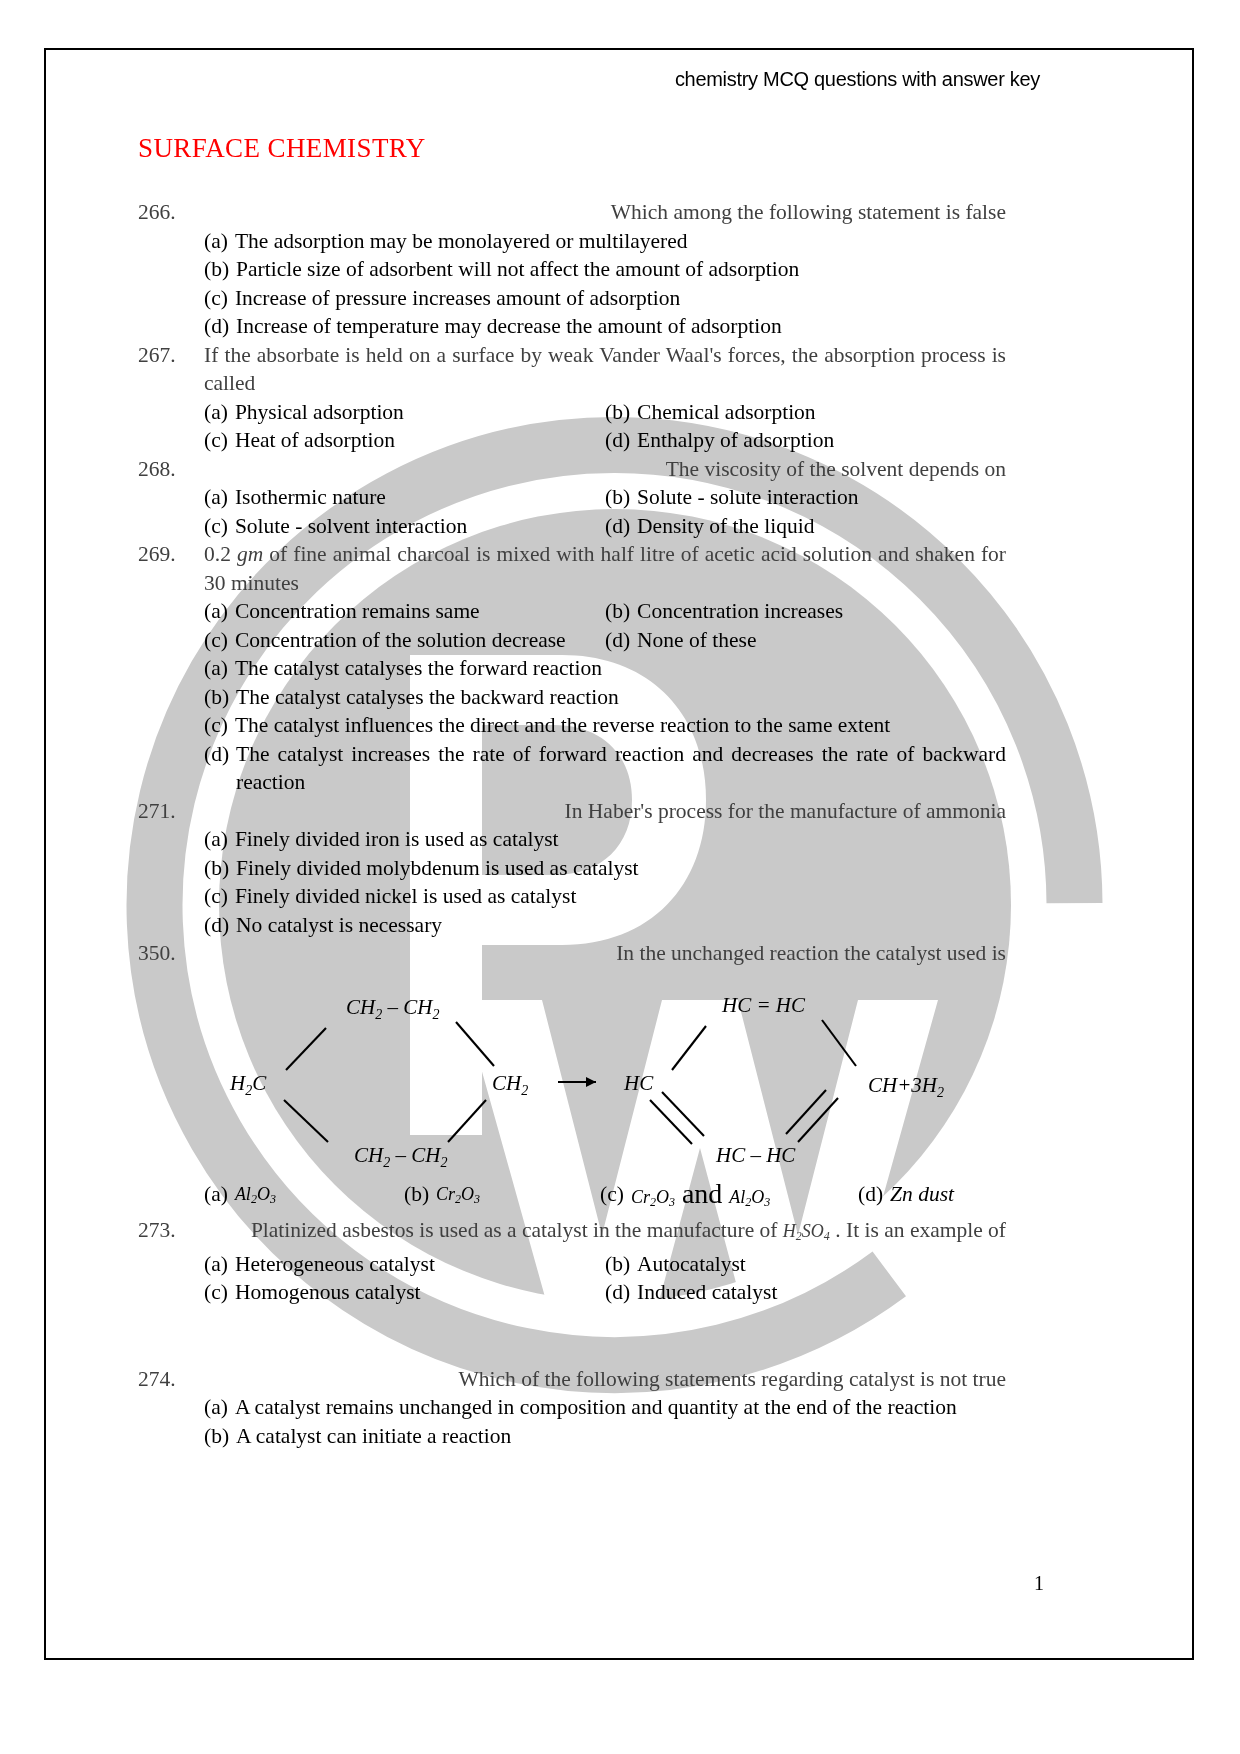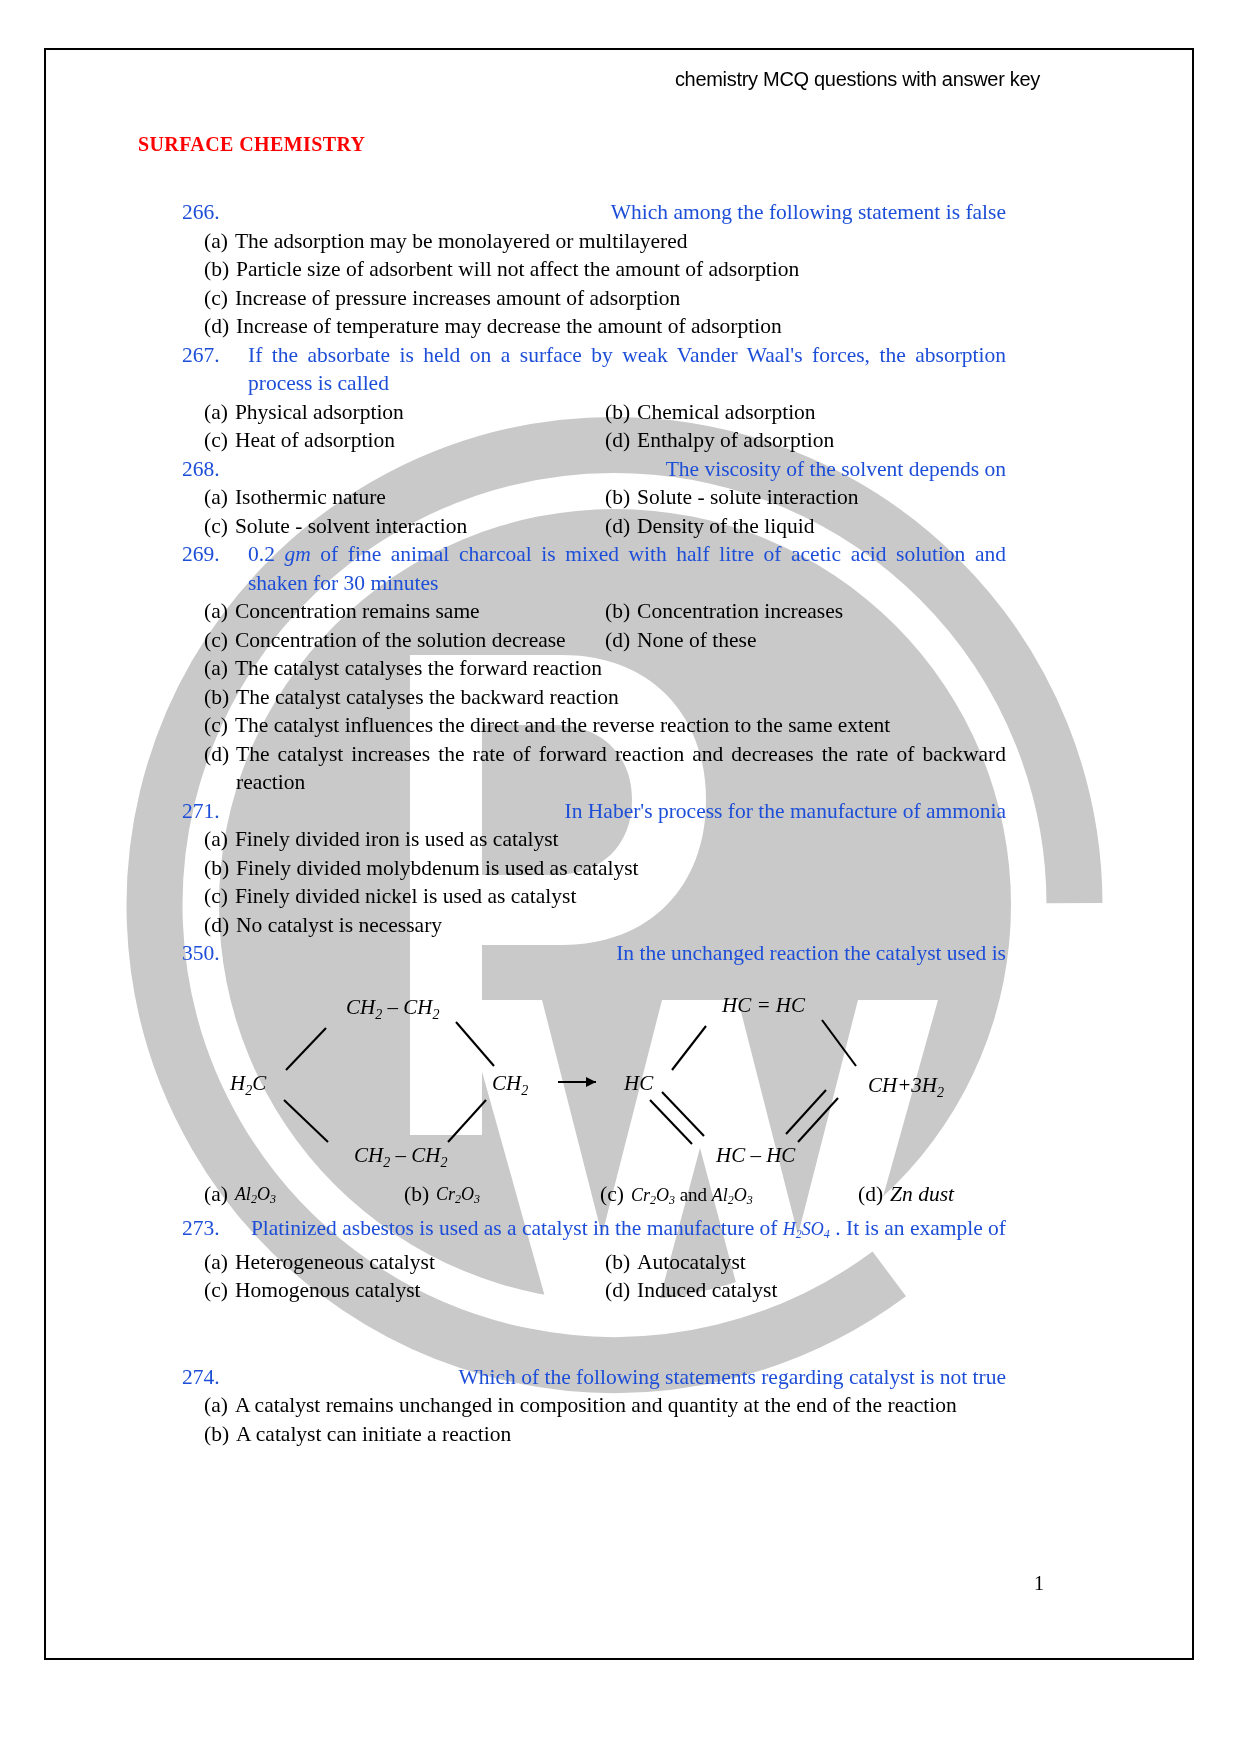--- a/index.html
+++ b/index.html
@@ -58,43 +58,42 @@
     color: #000;
     letter-spacing: -0.3px;
     white-space: nowrap;
   }
 
   .doc-title {
     position: absolute;
     left: 134px;
     top: 133px;
     font-family: "Liberation Serif", serif;
-    font-weight: bold;
-    font-size: 20px;
+    font-weight: normal;
+    font-size: 27px;
     color: #ff0000;
     letter-spacing: 0.4px;
   }
 
   
   #qlist {
     position: absolute;
     left: 134px;
     top: 198px;
     width: 868px;
   }
 
   .q-block { margin: 0; }
 
   .q-head {
     display: flex;
     align-items: flex-start;
     font-size: 21.5px;
     line-height: 28.5px;
-    color: #1d4ed8;
-    margin-left: 44px;
+    color: #404040;
   }
   .q-num {
     width: 66px;
     flex: 0 0 66px;
     text-align: left;
   }
   .q-text {
     flex: 1 1 auto;
     text-align: justify;
   }
@@ -439,21 +438,21 @@
           <div class="opt c1">
             <span class="opt-label">(a)</span>
             <span class="opt-body chem"><span>Al</span><sub>2</sub><span>O</span><sub>3</sub></span>
           </div>
           <div class="opt c2">
             <span class="opt-label">(b)</span>
             <span class="opt-body chem"><span>Cr</span><sub>2</sub><span>O</span><sub>3</sub></span>
           </div>
           <div class="opt c3">
             <span class="opt-label">(c)</span>
-            <span class="opt-body"><span class="chem">Cr<sub>2</sub>O<sub>3</sub></span><span style="font-size:19px"> and </span><span class="chem">Al<sub>2</sub>O<sub>3</sub></span></span>
+            <span class="opt-body"><span class="chem">Cr<sub>2</sub>O<sub>3</sub></span><span style="font-size:28px"> and </span><span class="chem">Al<sub>2</sub>O<sub>3</sub></span></span>
           </div>
           <div class="opt c4">
             <span class="opt-label">(d)</span>
             <span class="opt-body italic">Zn dust</span>
           </div>
         </div>
       </div>
     </div>
 
     <div class="q-block">

